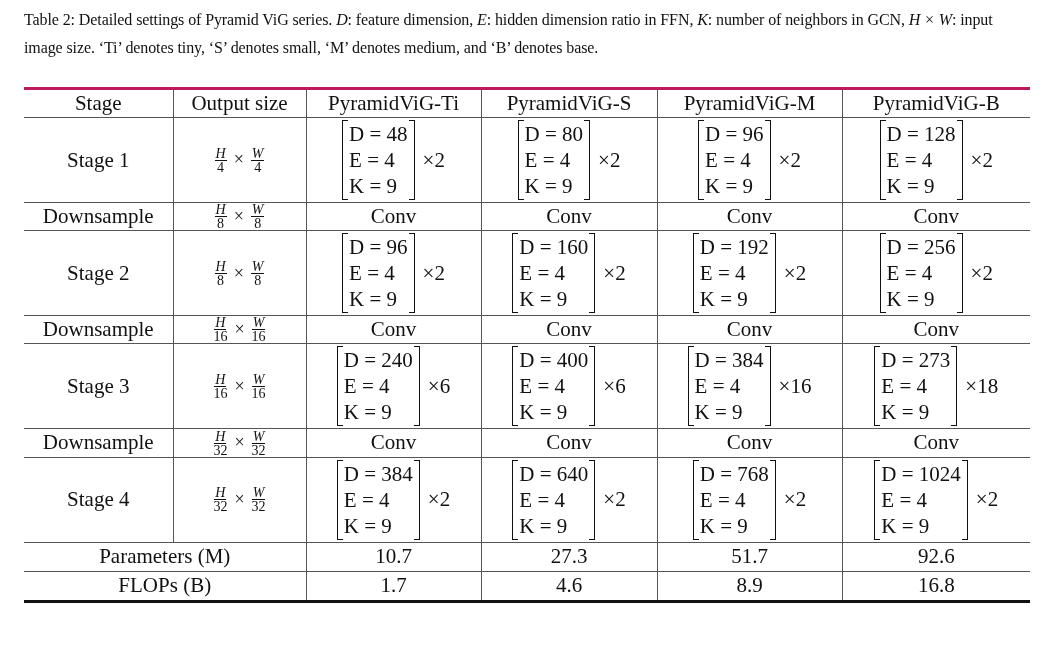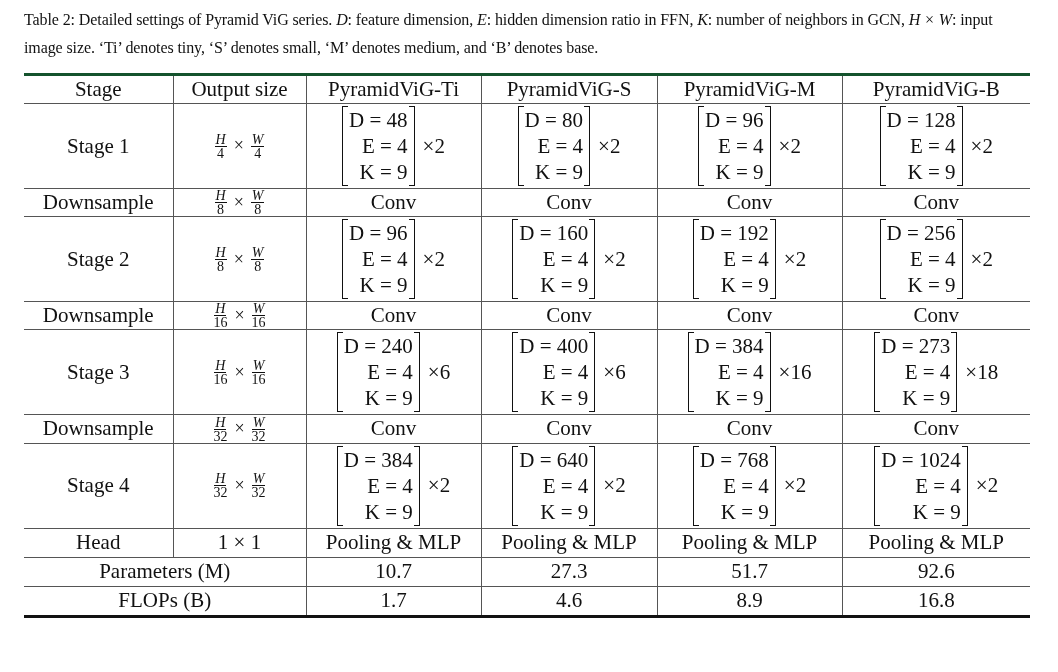--- a/index.html
+++ b/index.html
@@ -7,44 +7,44 @@
     width: 1058px; height: 672px; overflow: hidden;
     font-family: "Liberation Serif", "DejaVu Serif", serif;
     color: #111;
   }
   .caption {
     position: absolute; left: 24px; top: 6px; width: 1010px;
     font-size: 16px; line-height: 27.5px; letter-spacing: -0.1px;
   }
   .caption i { font-style: italic; }
   table.t {
-    position: absolute; left: 24px; top: 73px; width: 1006px;
+    position: absolute; left: 24px; top: 87px; width: 1006px;
     border-collapse: collapse; table-layout: fixed;
     font-size: 21px;
-    border-top: 3px solid #14532d; border-bottom: 3px solid #111;
+    border-top: 3px solid #be185d; border-bottom: 3px solid #111;
   }
   table.t td, table.t th {
     font-weight: normal; text-align: center; vertical-align: middle;
     padding: 0; border-top: 1.5px solid #555; border-left: 1.5px solid #555;
   }
   table.t tr > *:first-child { border-left: none; }
   table.t tr:first-child > * { border-top: none; }
   tr.hdr td { height: 27px; }
   tr.short td { height: 27px; }
   tr.stage td { height: 84px; }
   tr.tail td { height: 28px; }
   .frac { display: inline-flex; flex-direction: column; align-items: center; vertical-align: middle; font-size: 14px; line-height: 12px; margin: 0 2px; }
   .frac .num { font-style: italic; border-bottom: 1px solid #111; padding: 0 1px; }
   .frac .den { padding-top: 1px; }
   .times { margin: 0 5px; font-size: 18px; }
   .mat { display: inline-flex; align-items: center; vertical-align: middle; }
   .bracket { display: flex; flex-direction: column; justify-content: center; border: 1.6px solid #111; height: 80px; box-sizing: border-box; }
   .lb { border-right: none; width: 6px; }
   .rb { border-left: none; width: 6px; }
-  .mat-body { display: flex; flex-direction: column; align-items: flex-end; font-size: 21px; line-height: 26px; padding: 0 1px; }
+  .mat-body { display: flex; flex-direction: column; align-items: flex-start; font-size: 21px; line-height: 26px; padding: 0 1px; }
   .rep { margin-left: 8px; font-size: 21px; }
 </style>
 </head>
 <body>
 
 <div class="caption"><span>Table 2: Detailed settings of Pyramid ViG series.</span> <i>D</i><span>: feature dimension, </span><i>E</i><span>: hidden dimension ratio in FFN, </span><i>K</i><span>: number of neighbors in GCN, </span><i>H × W</i><span>: input image size. ‘Ti’ denotes tiny, ‘S’ denotes small, ‘M’ denotes medium, and ‘B’ denotes base.</span></div>
 
 <table class="t">
   <colgroup>
     <col style="width:149px">
@@ -299,28 +299,20 @@
             <span class="mat-body">
               <span>D = 1024</span>
               <span>E = 4</span>
               <span>K = 9</span>
             </span>
             <span class="bracket rb"></span>
             <span class="rep">×2</span>
           </span></td>
       </tr>
       <tr class="tail">
-        <td>Head</td>
-        <td>1 × 1</td>
-        <td>Pooling &amp; MLP</td>
-        <td>Pooling &amp; MLP</td>
-        <td>Pooling &amp; MLP</td>
-        <td>Pooling &amp; MLP</td>
-      </tr>
-      <tr class="tail">
         <td colspan="2">Parameters (M)</td>
         <td>10.7</td>
         <td>27.3</td>
         <td>51.7</td>
         <td>92.6</td>
       </tr>
       <tr class="tail">
         <td colspan="2">FLOPs (B)</td>
         <td>1.7</td>
         <td>4.6</td>

